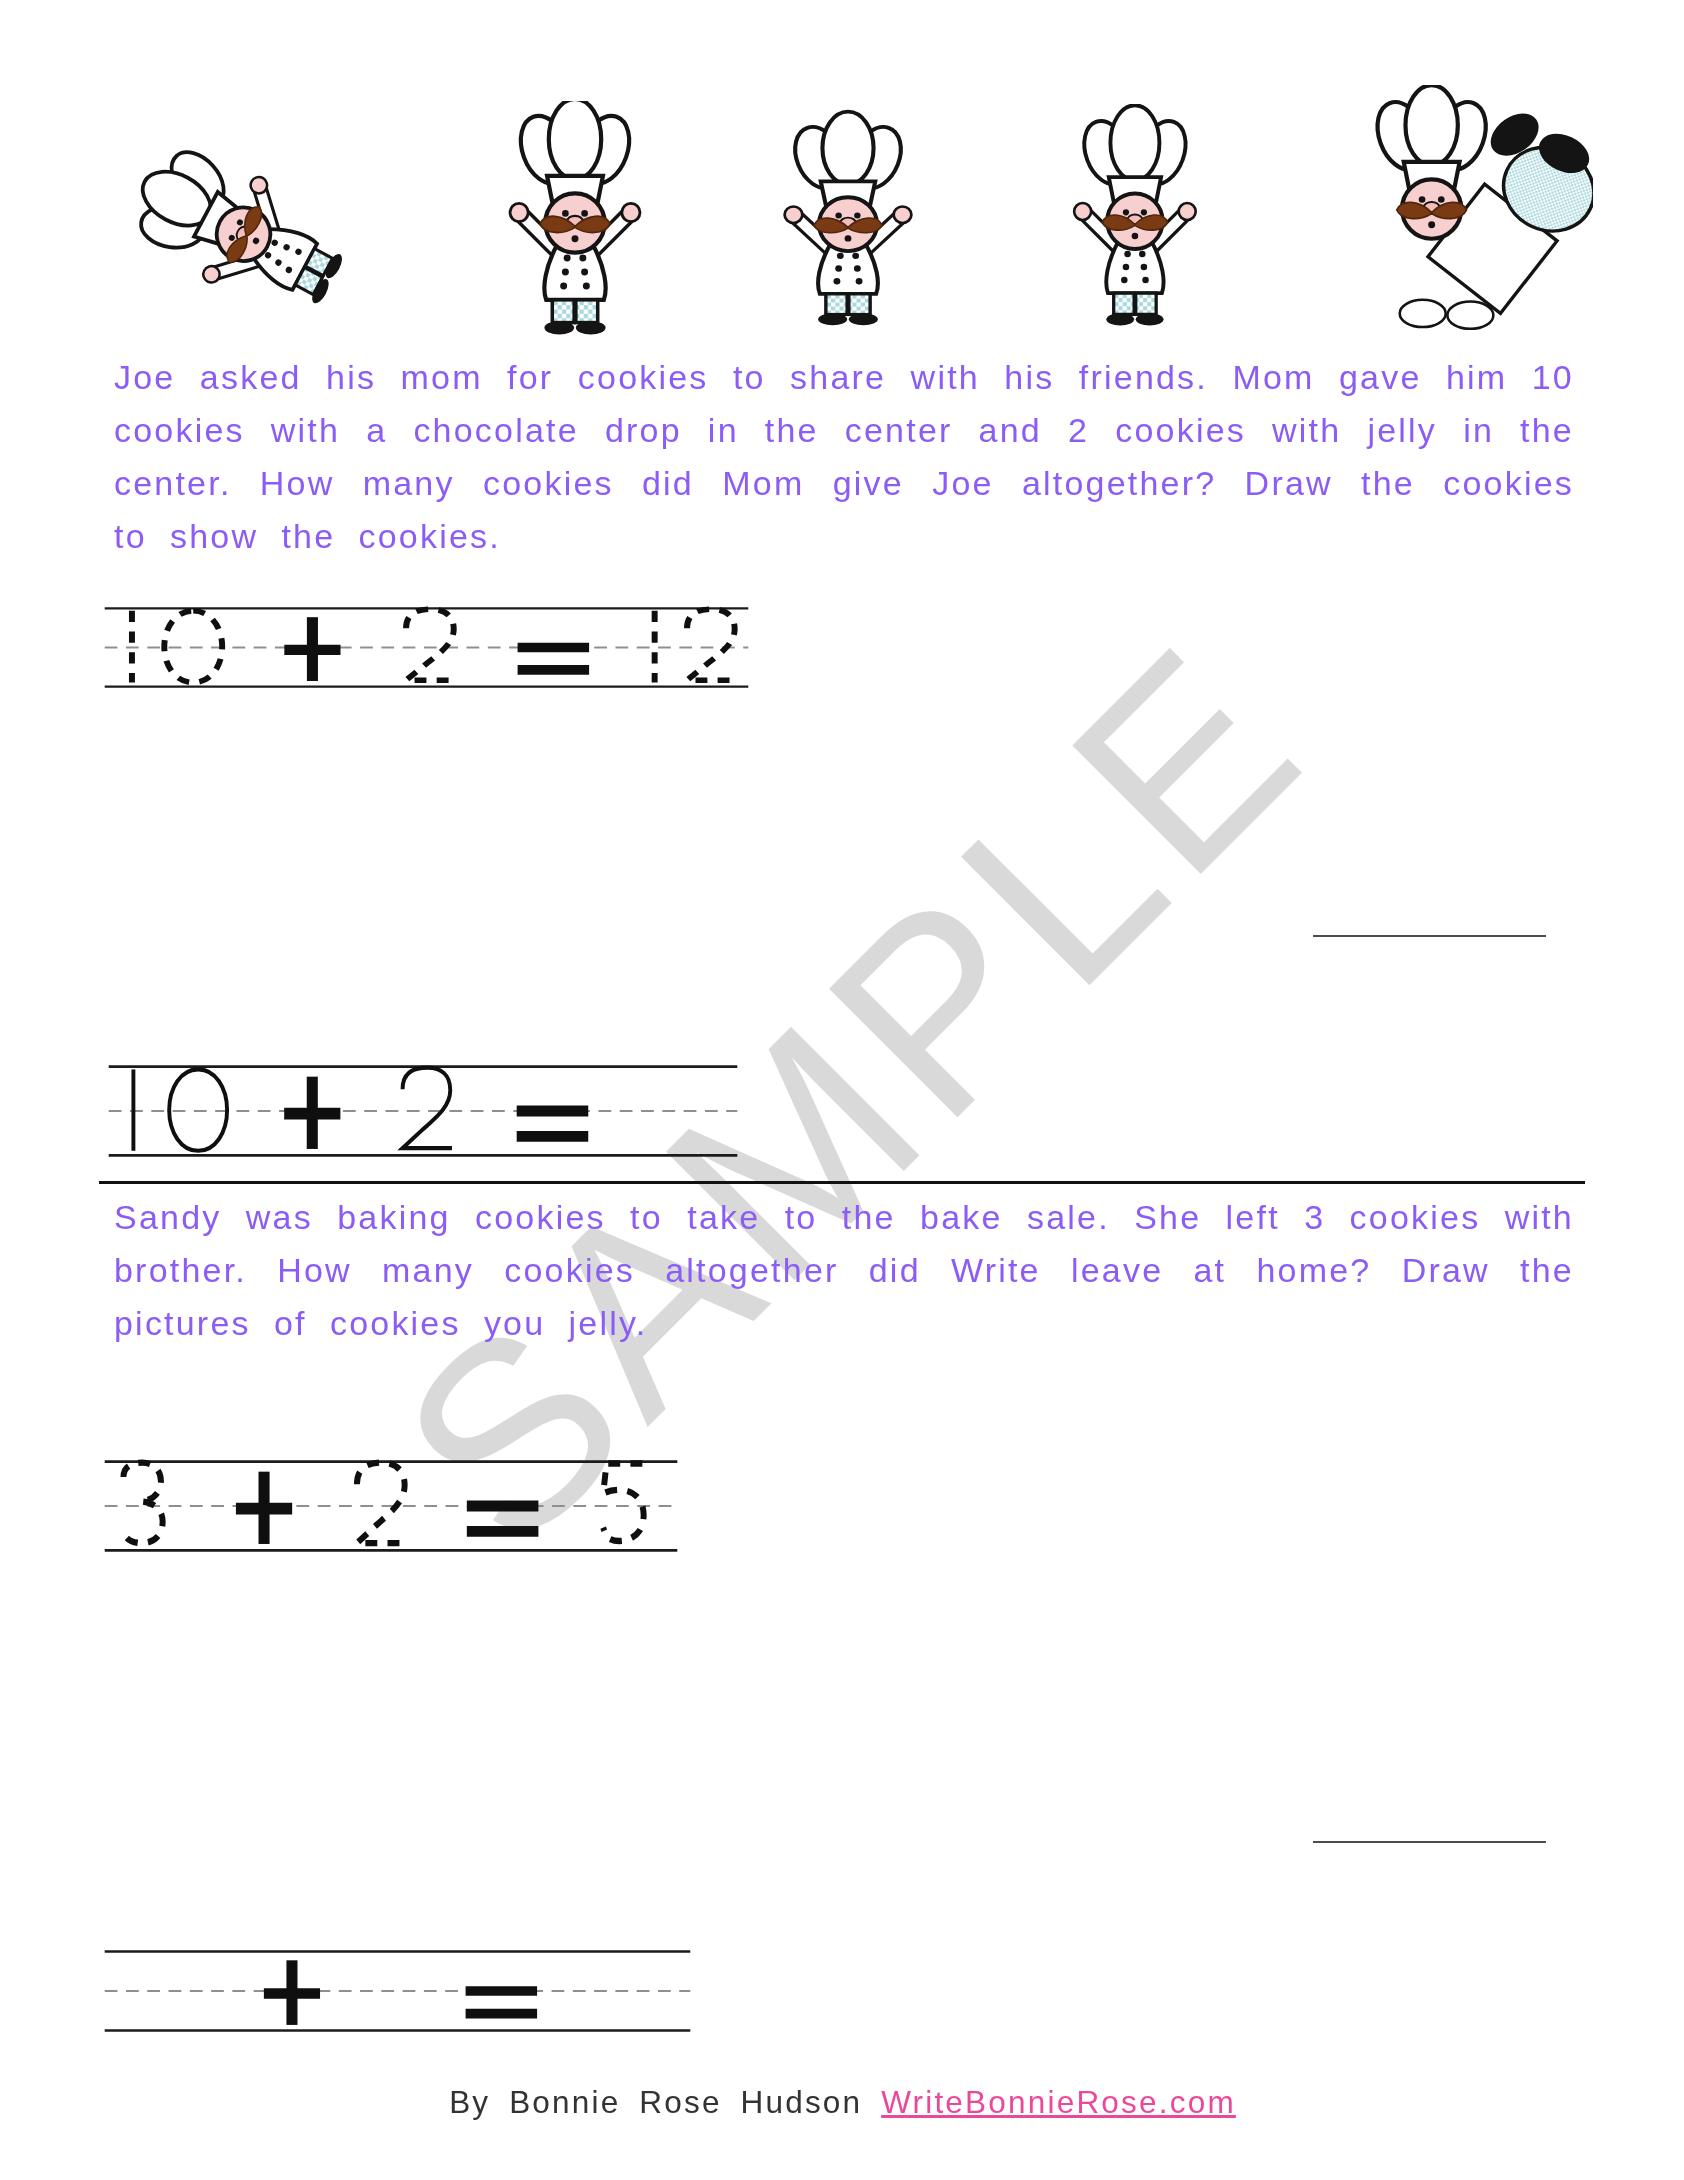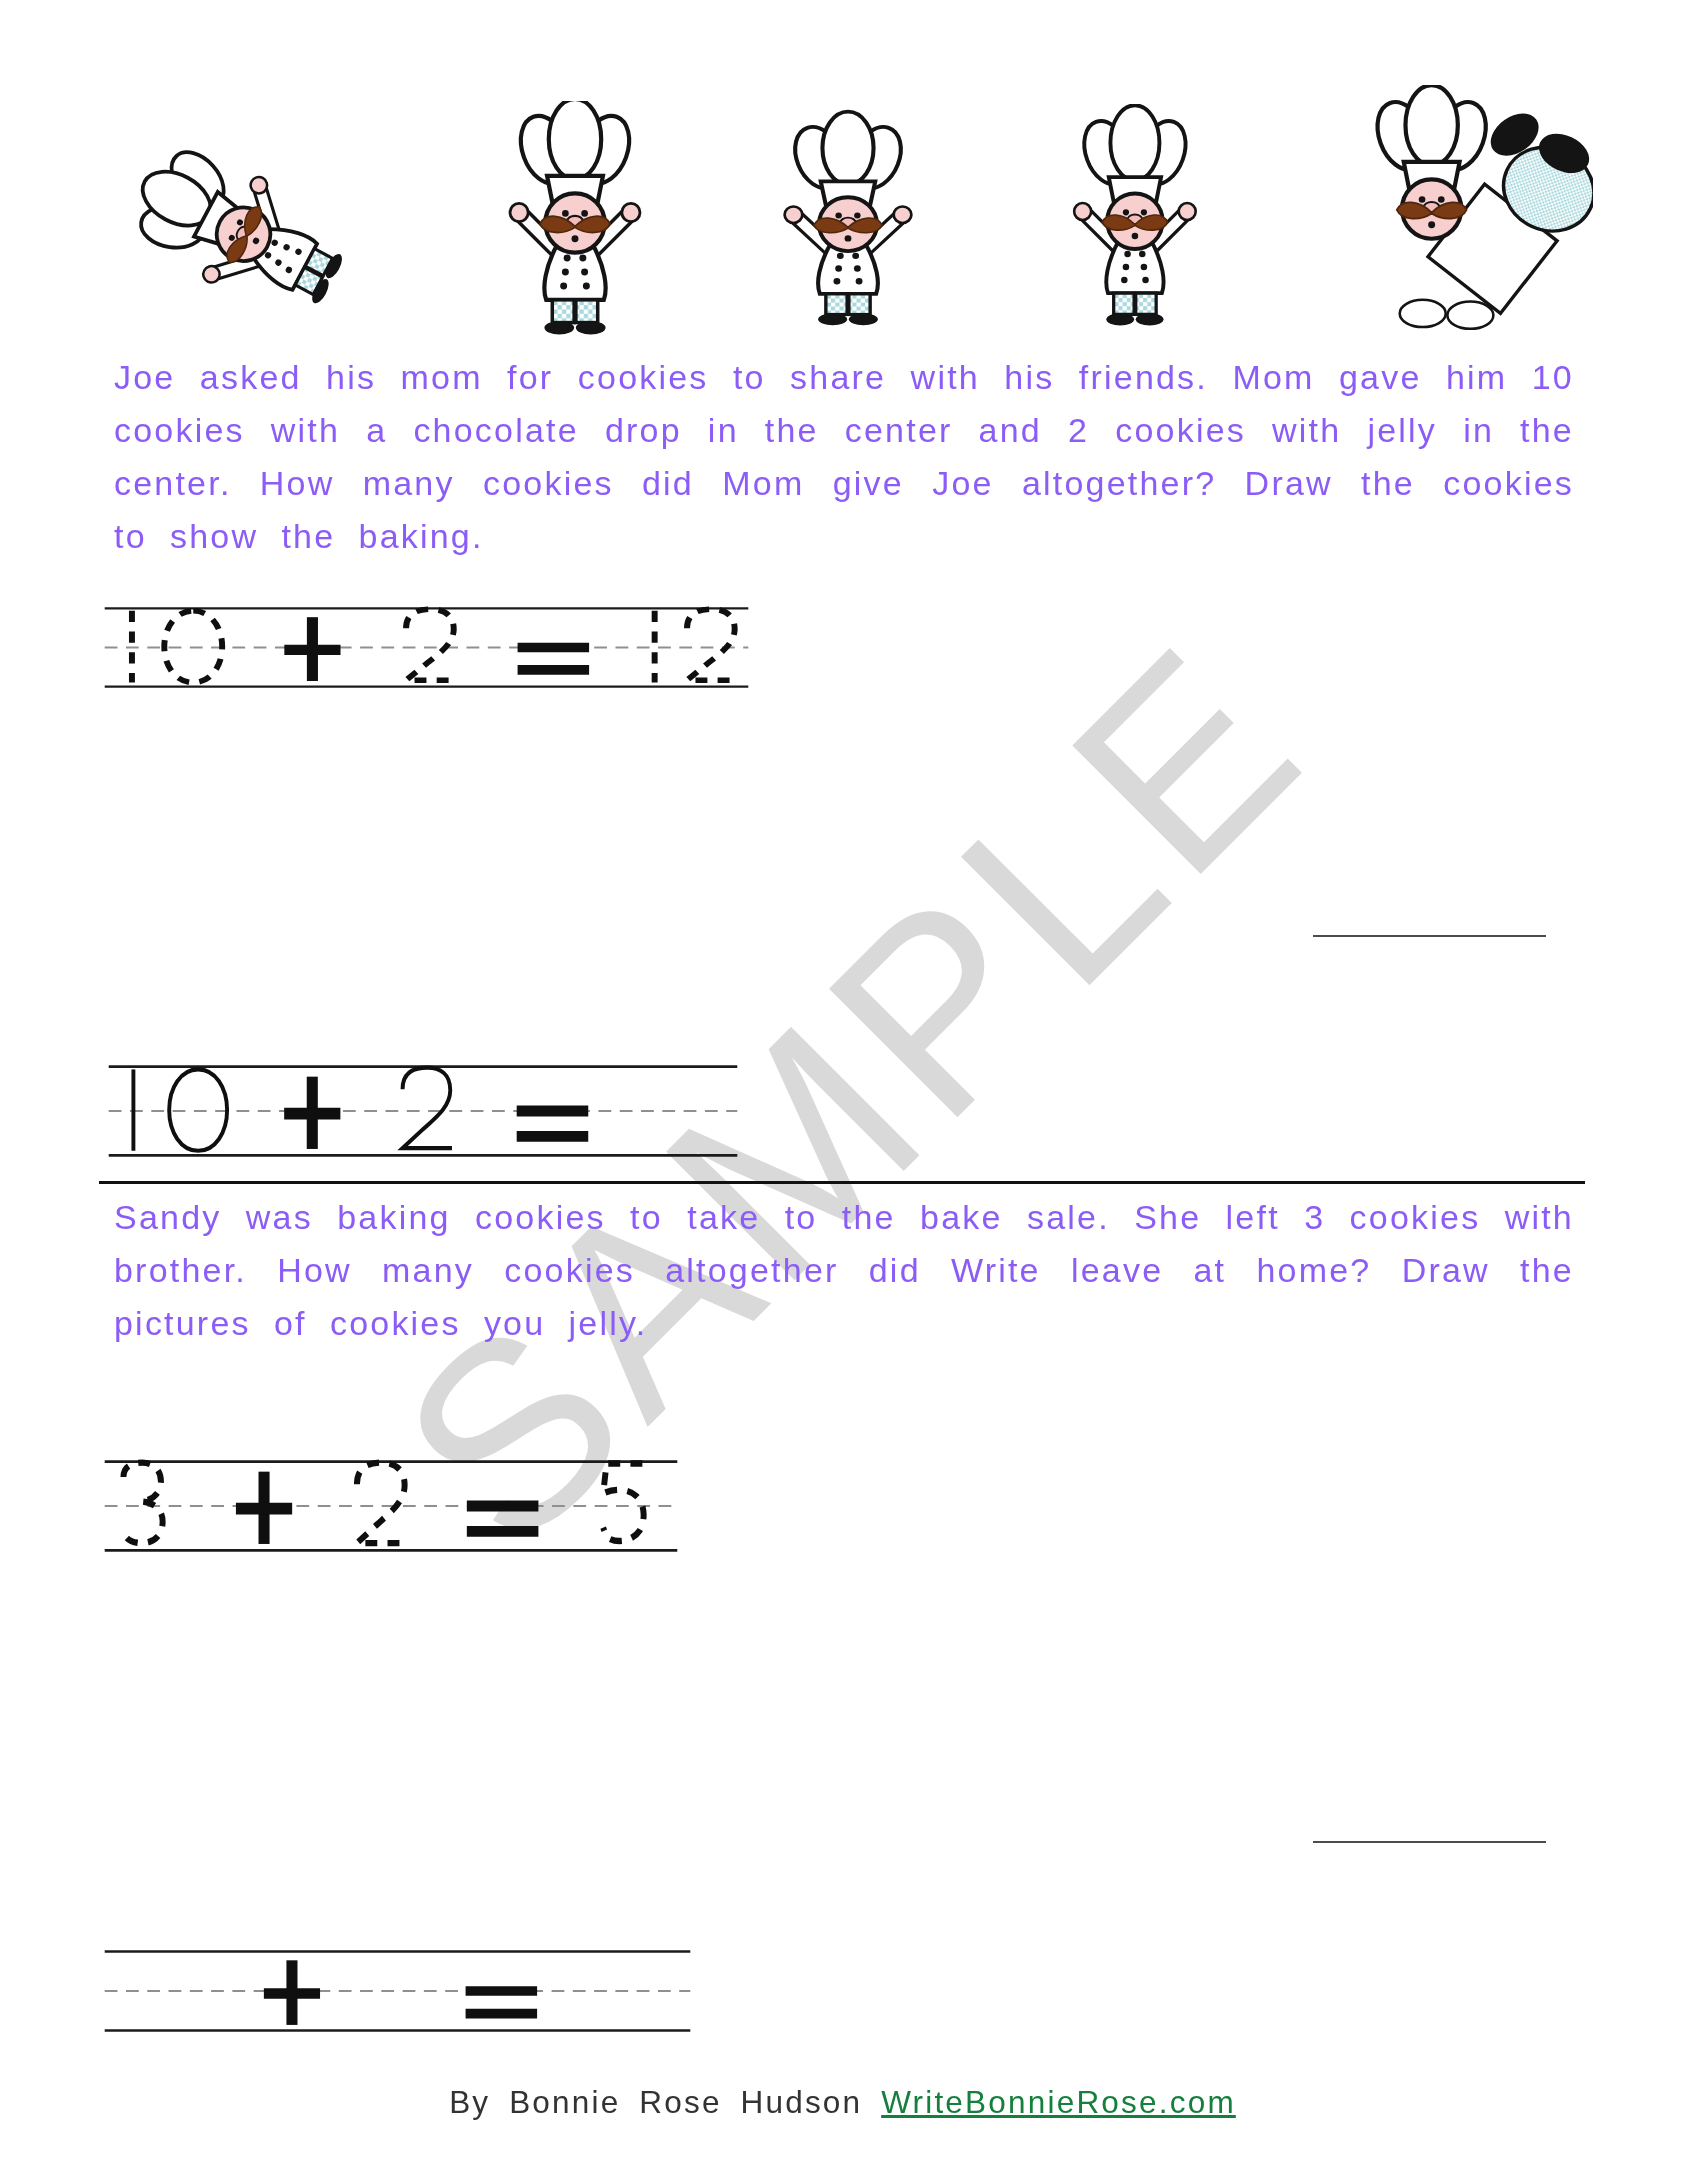--- a/index.html
+++ b/index.html
@@ -116,21 +116,21 @@
   <ellipse cx="206" cy="270" rx="27" ry="16" fill="#ffffff" stroke="#141414" stroke-width="3"></ellipse>
   <g transform="translate(58,6) scale(2.05)">
       <use href="#chef-head"></use>
     </g>
 </svg>
 
 <div class="para" style="top:351px">
     <div class="jl">Joe asked his mom for cookies to share with his friends. Mom gave him 10</div>
     <div class="jl">cookies with a chocolate drop in the center and 2 cookies with jelly in the</div>
     <div class="jl">center. How many cookies did Mom give Joe altogether? Draw the cookies</div>
-    <div class="ll">to show the baking.</div>
+    <div class="ll">to show the cookies.</div>
   </div>
 <div class="para" style="top:1191px">
     <div class="jl">Sandy was baking cookies to take to the bake sale. She left 3 cookies with</div>
     <div class="jl">brother. How many cookies altogether did Write leave at home? Draw the</div>
     <div class="ll">pictures of cookies you jelly.</div>
   </div>
 
 <div id="eq-root">
     <svg class="eq" width="647" height="83" viewBox="0 0 760 104" preserveAspectRatio="none" style="left: 103px; top: 606px;">
       <line x1="2" x2="758" y1="3" y2="3" stroke="#1b1b1b" stroke-width="3"></line>
@@ -181,15 +181,15 @@
     </svg>
   </div>
 
 <div class="ansline" style="left:1313px;top:935px"></div>
 <div class="ansline" style="left:1313px;top:1841px"></div>
 
 <div class="divider"></div>
 
 <div class="footer">
   <span>By Bonnie Rose Hudson</span>
-  <a style="color: #15803d; text-align: center;">WriteBonnieRose.com</a>
+  <a style="color: #ec4899; text-align: center;">WriteBonnieRose.com</a>
 </div>
 
 
 </body></html>

